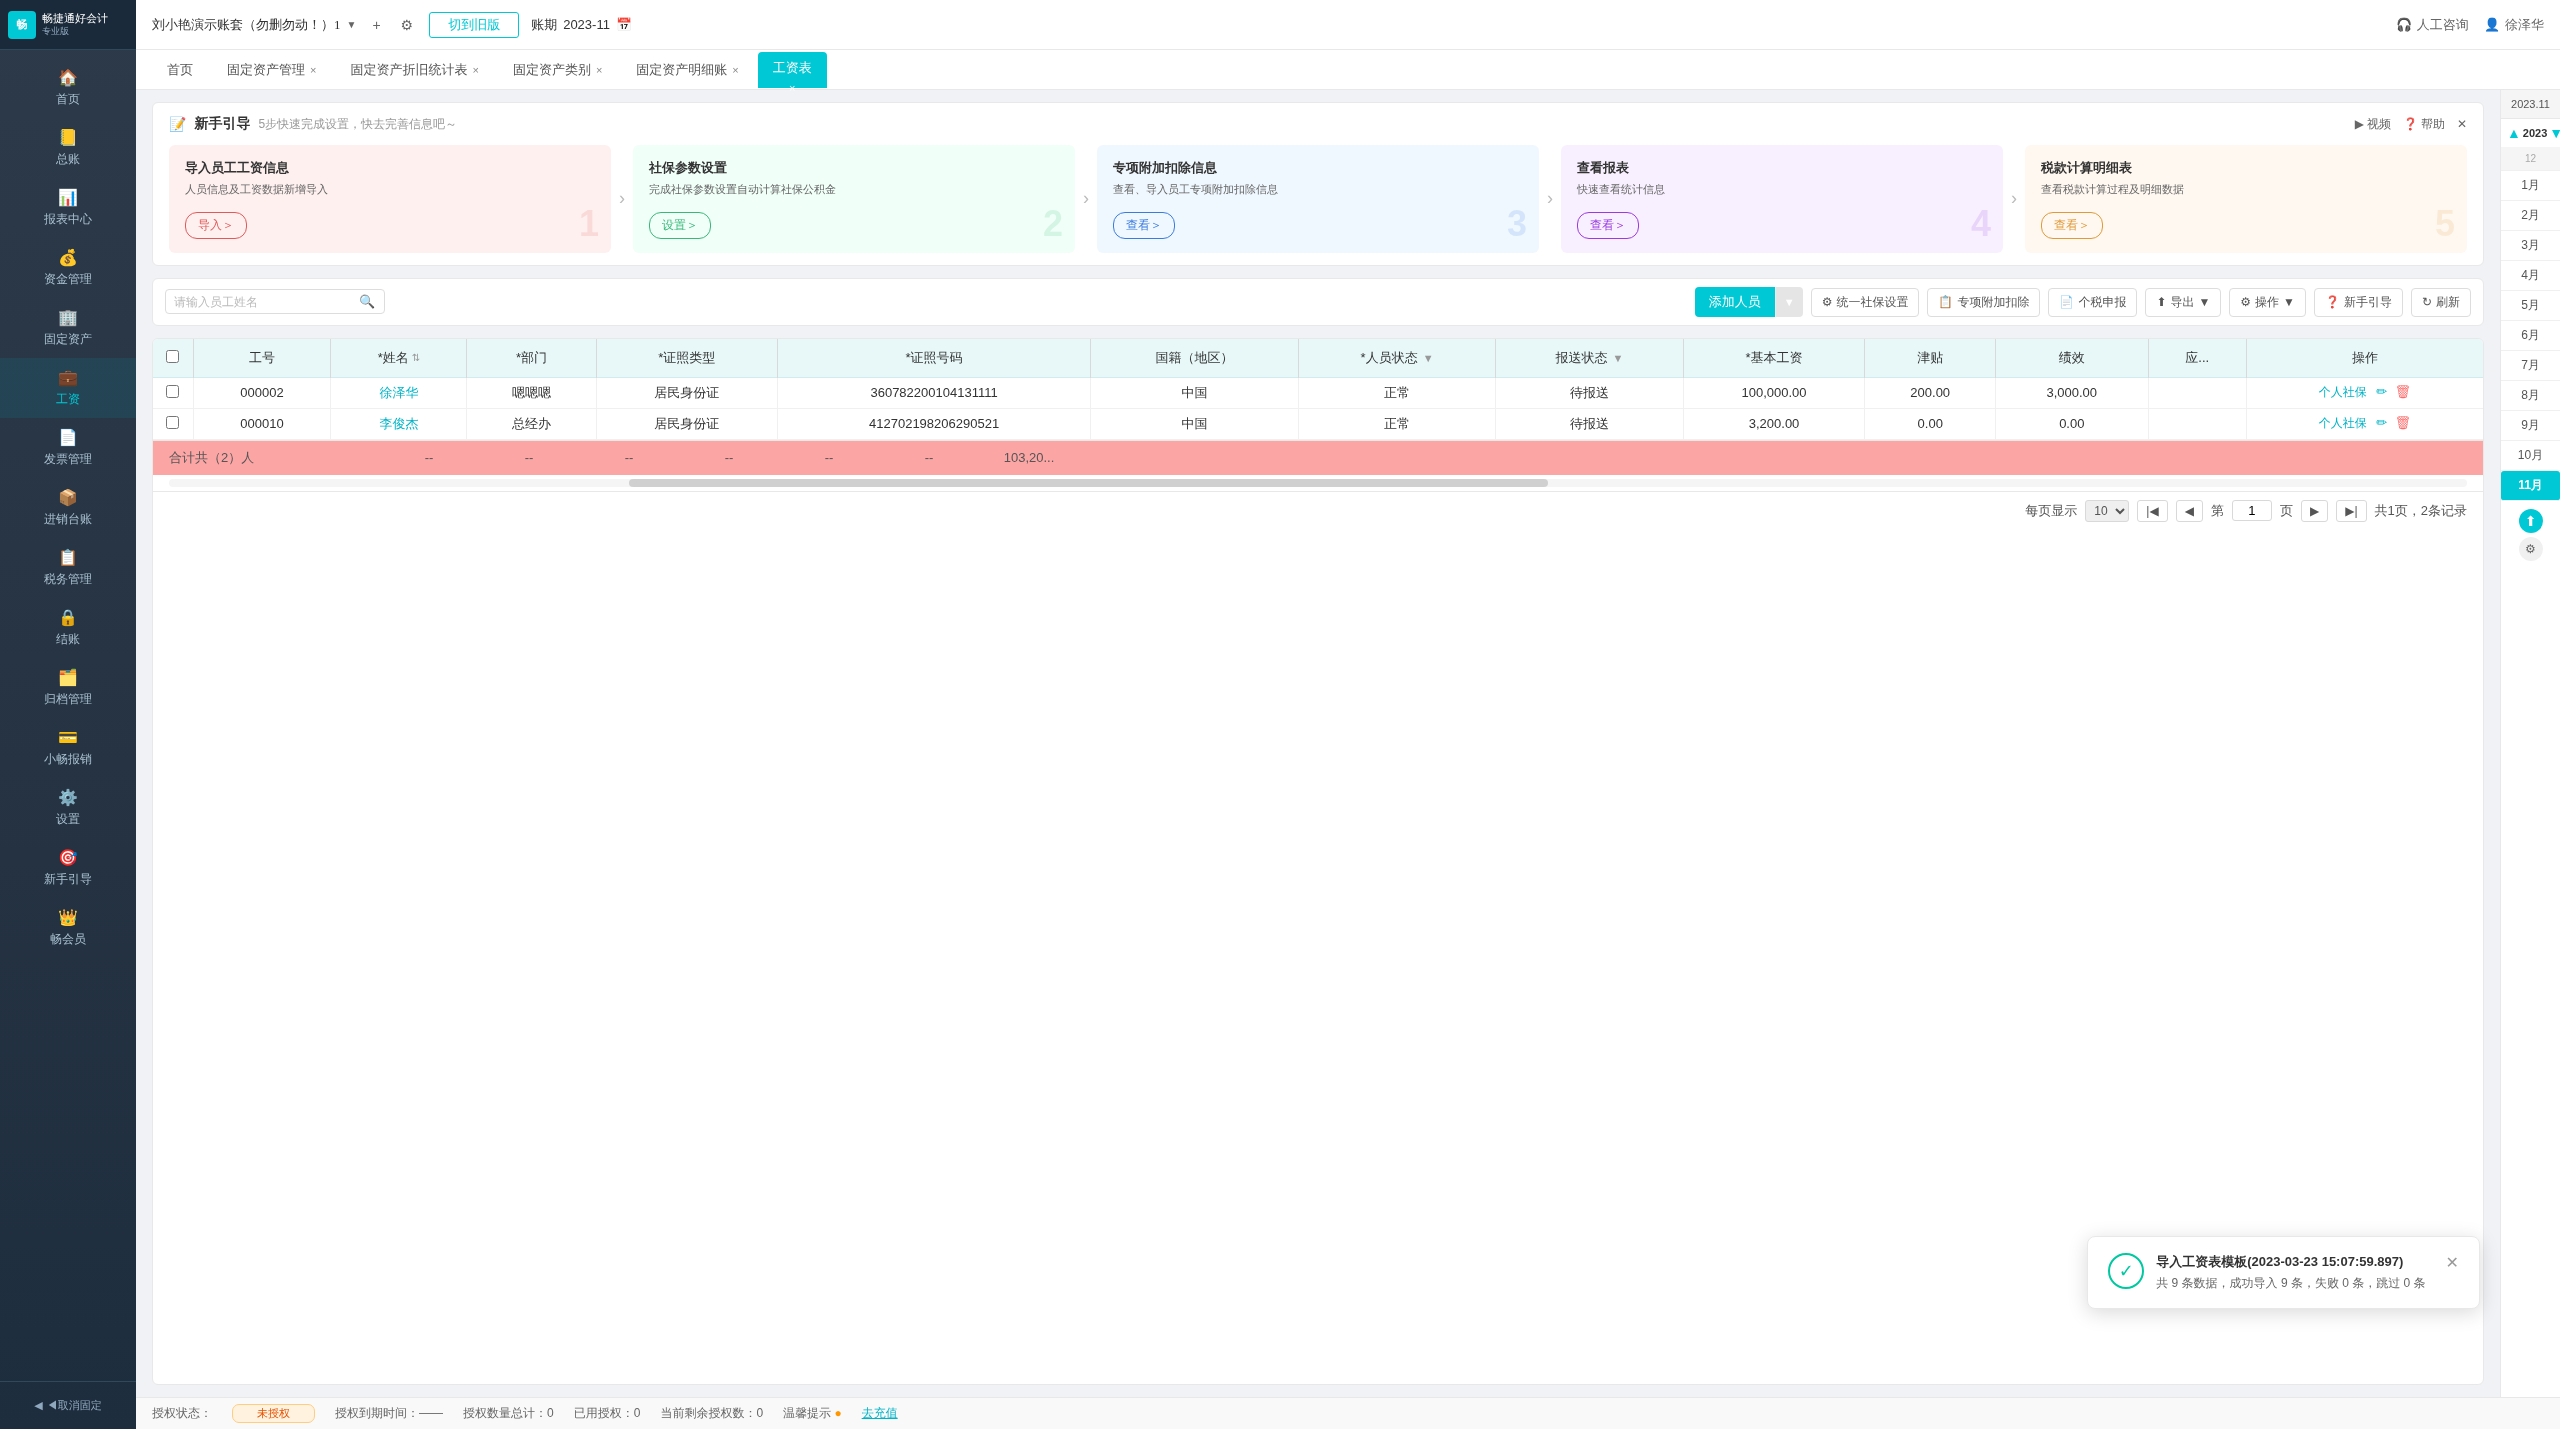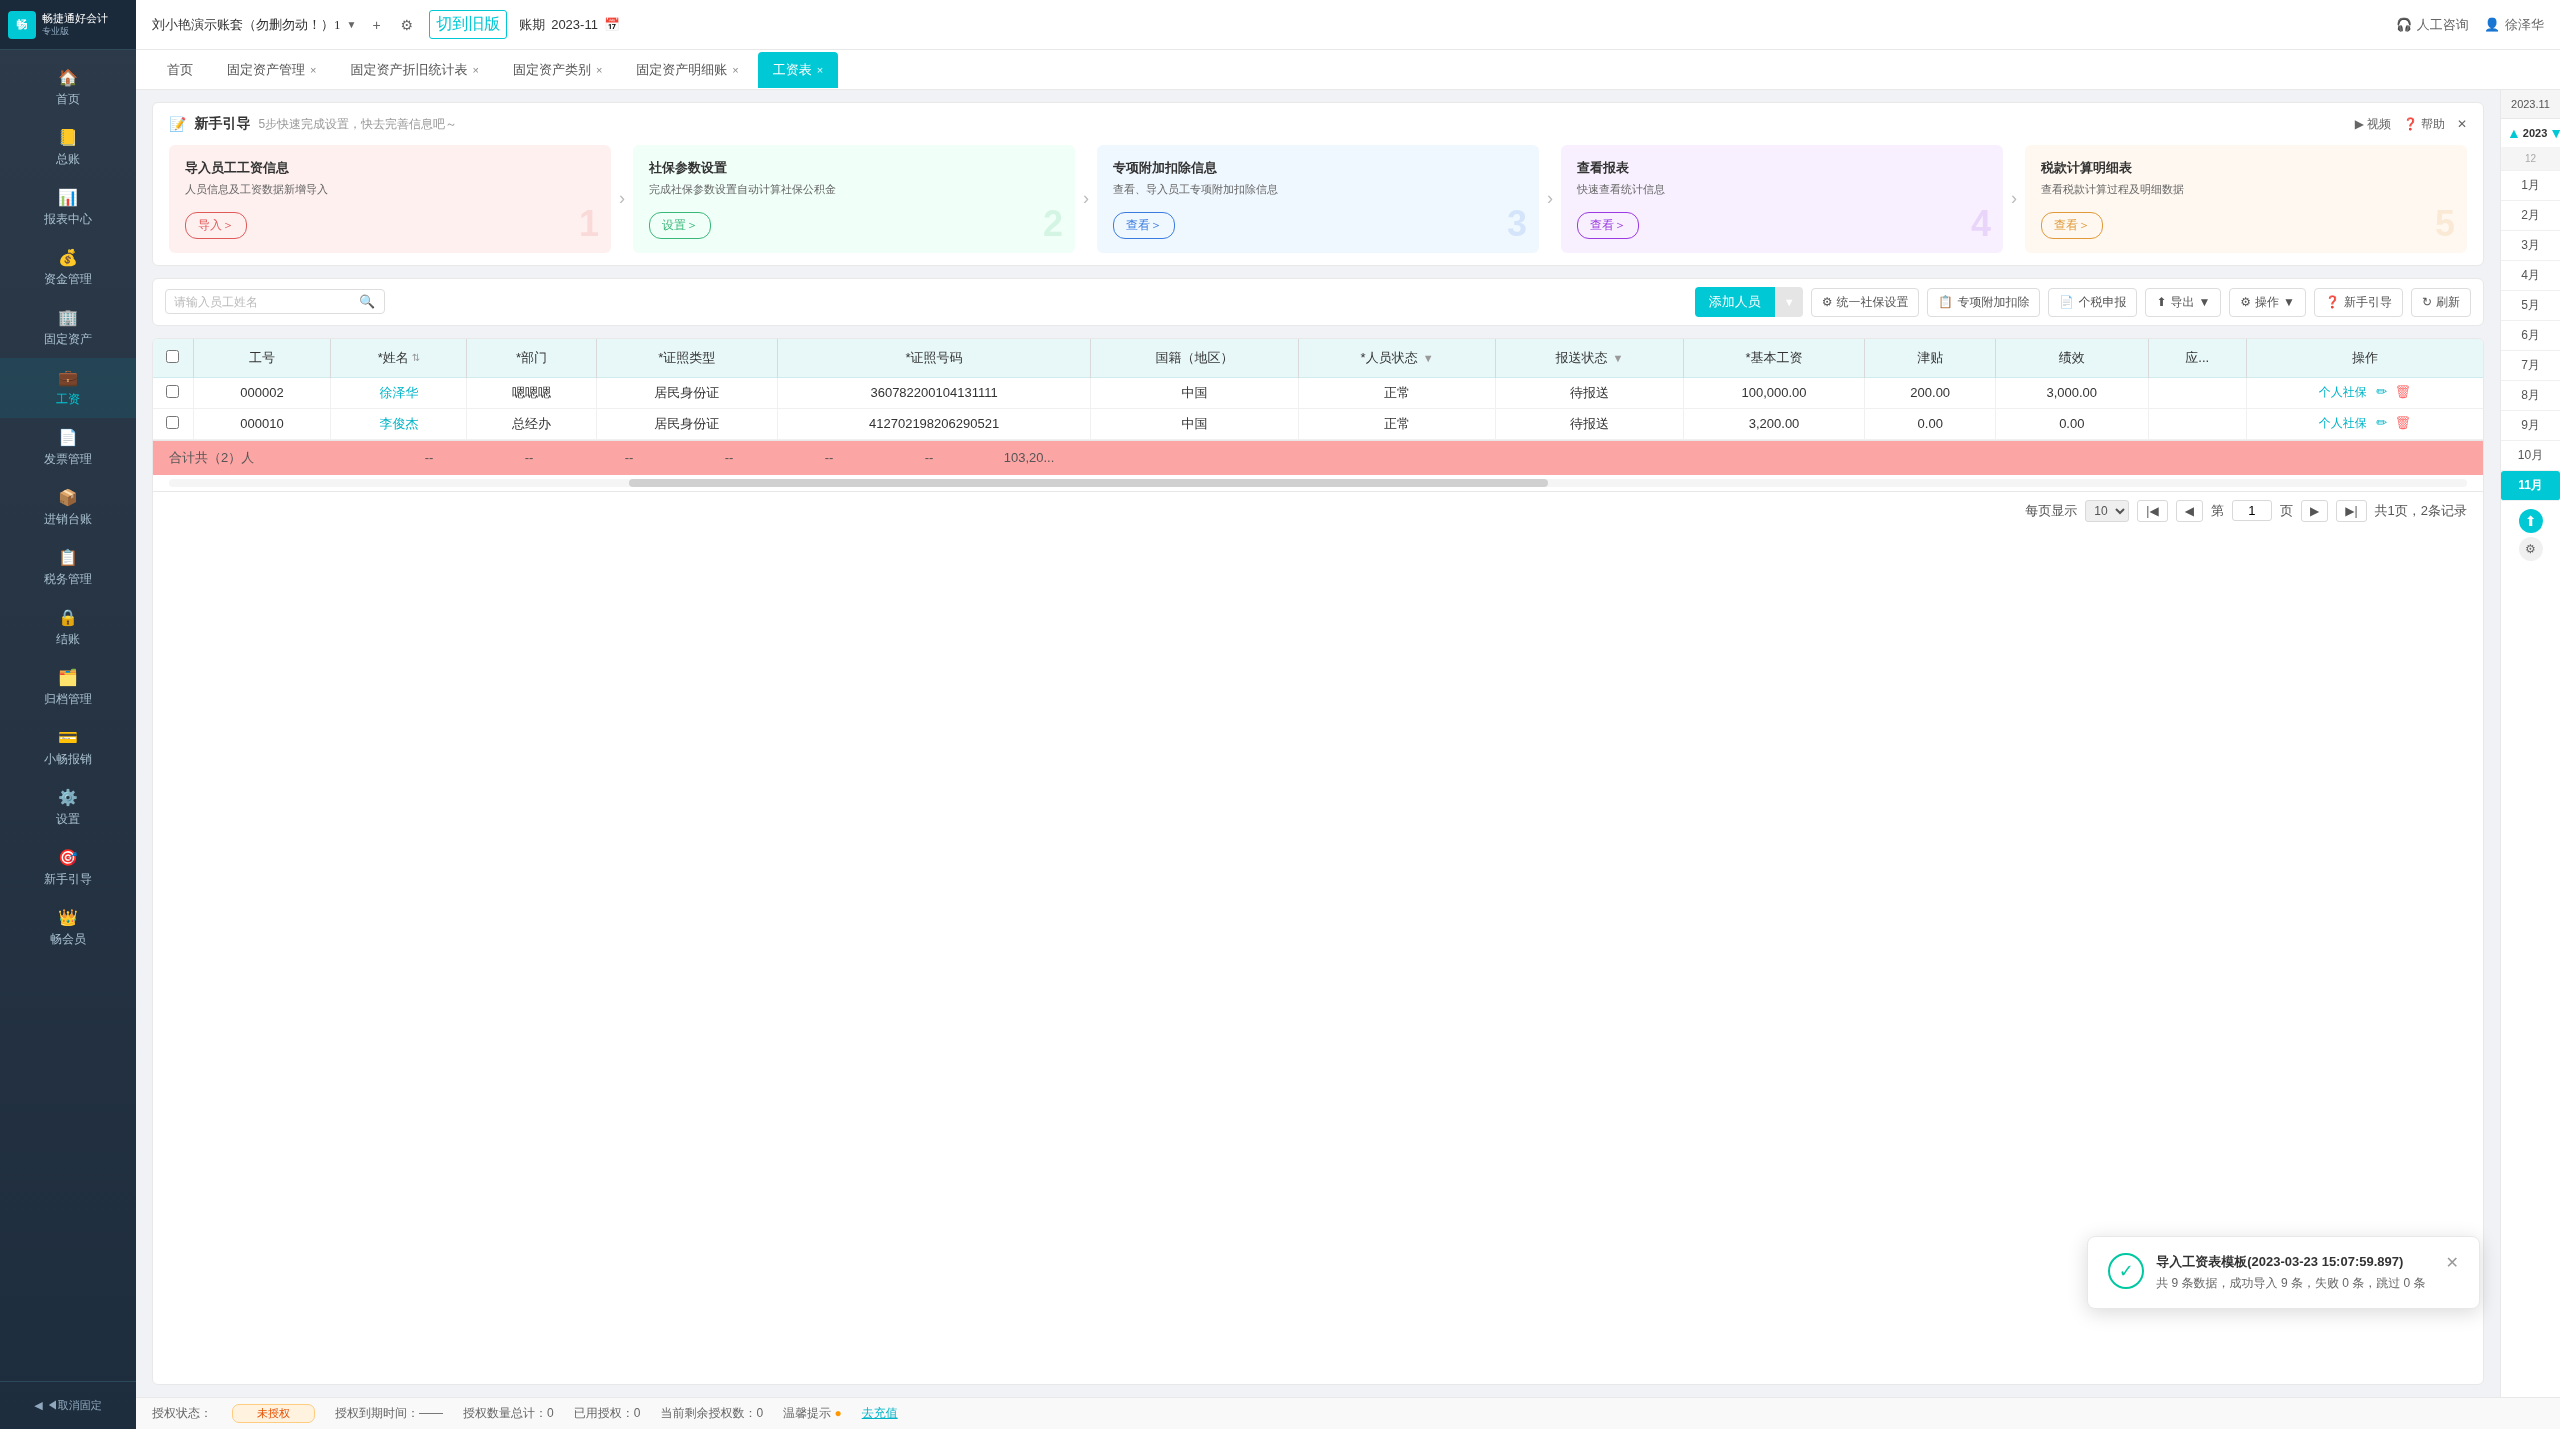--- a/index.html
+++ b/index.html
@@ -95,23 +95,23 @@
       color: #333;
       font-size: 13px;
       font-family: Liberation Serif, serif;
     }
     .topbar-dropdown { color: #666; font-size: 10px; cursor: pointer; }
     .topbar-icon-btn { cursor: pointer; color: #666; font-size: 14px; padding: 4px; }
     .topbar-version-btn {
       background: white;
       border: 1px solid #00c8d4;
       color: #00c8d4;
-      padding: 3px 6px;
+      padding: 3px 18px;
       border-radius: 3px;
-      font-size: 16px;
+      font-size: 13px;
       cursor: pointer;
     }
     .topbar-period {
       display: flex;
       align-items: center;
       gap: 6px;
       color: #333;
       font-size: 13px;
     }
     .topbar-right {
@@ -150,20 +150,21 @@
       font-size: 13px;
       cursor: pointer;
       color: #555;
       border: 1px solid transparent;
       border-bottom: none;
       height: 36px;
     }
     .tab.active {
       background: #00c8d4;
       color: white;
+      flex-direction: column;
     }
     .tab-close {
       font-size: 11px;
       color: inherit;
       cursor: pointer;
       opacity: 0.7;
     }
     .tab.active .tab-close { color: white; opacity: 0.9; }
 
     

